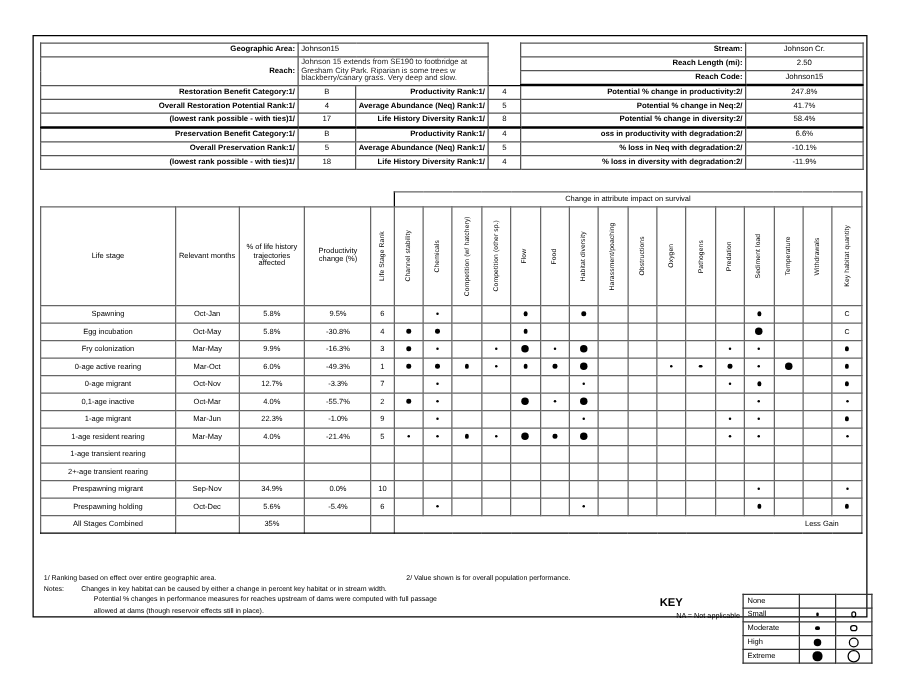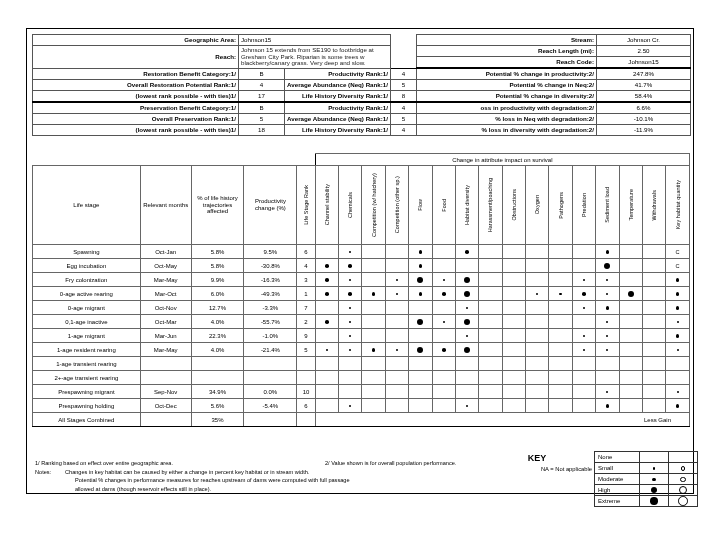--- a/index.html
+++ b/index.html
@@ -67,21 +67,21 @@
   }
 
   
   .notes{position:absolute;left:8px;top:430px;width:640px;font-size:5.6px;line-height:1.55;}
   .notes .row{display:flex;}
   .notes .c1{width:290px;}
   .notes .c2{width:340px;}
   .notes .indent{padding-left:40px;}
 
   
-  .keyblock{position:absolute;left:455px;top:424px;width:200px;}
+  .keyblock{position:absolute;left:455px;top:448px;width:200px;}
   .keyttl{font-size:9px;font-weight:bold;text-align:center;width:110px;}
   .keyna{font-size:5.8px;text-align:right;width:110px;margin-top:3px;}
   .keytbl{position:absolute;left:112px;top:-2px;border:1px solid #000;width:88px;table-layout:fixed;}
   .keytbl td{border:0.7px solid #333;font-size:6px;height:10px;padding:0 3px;}
   .keytbl td.kl{text-align:left;width:38px;}
   .keytbl td.kc{text-align:center;width:22px;}
   .keytbl tr.thick td{border-top:1.4px solid #000;}
 </style>
 </head>
 <body>

